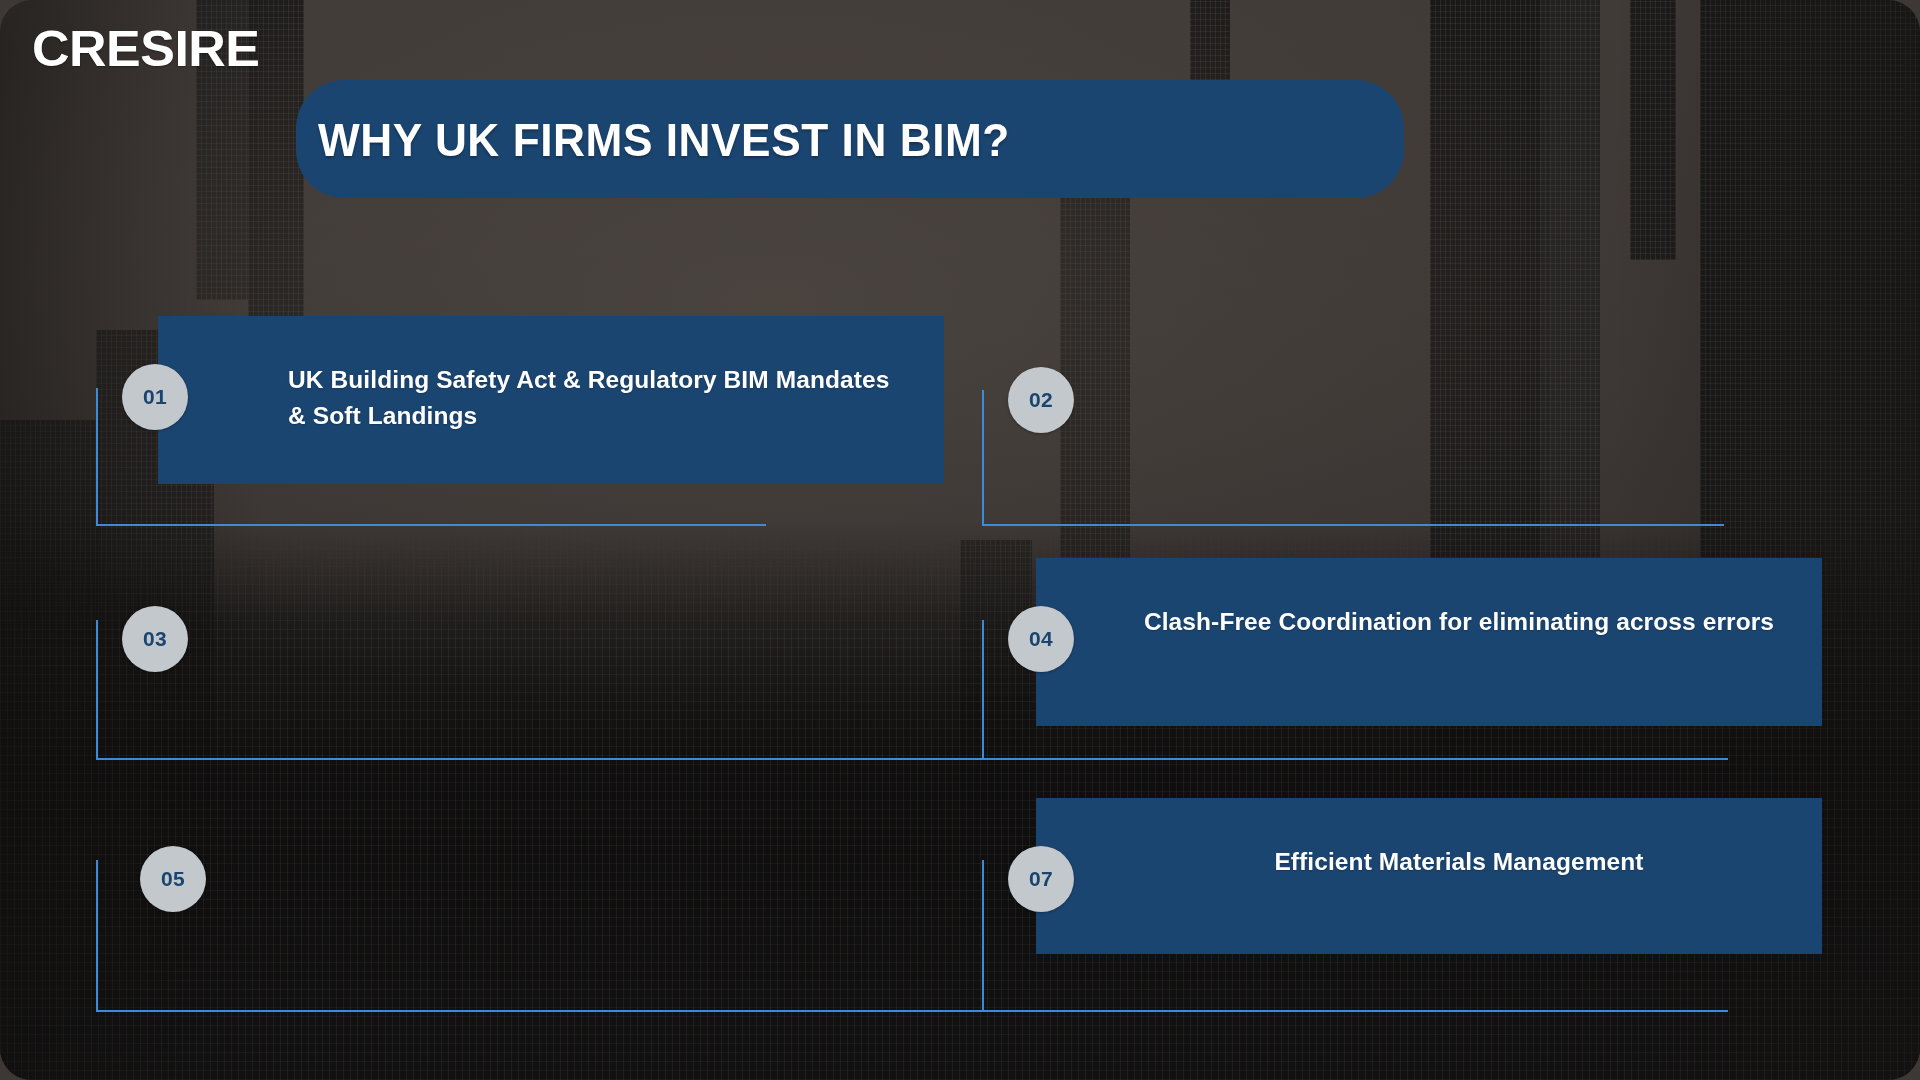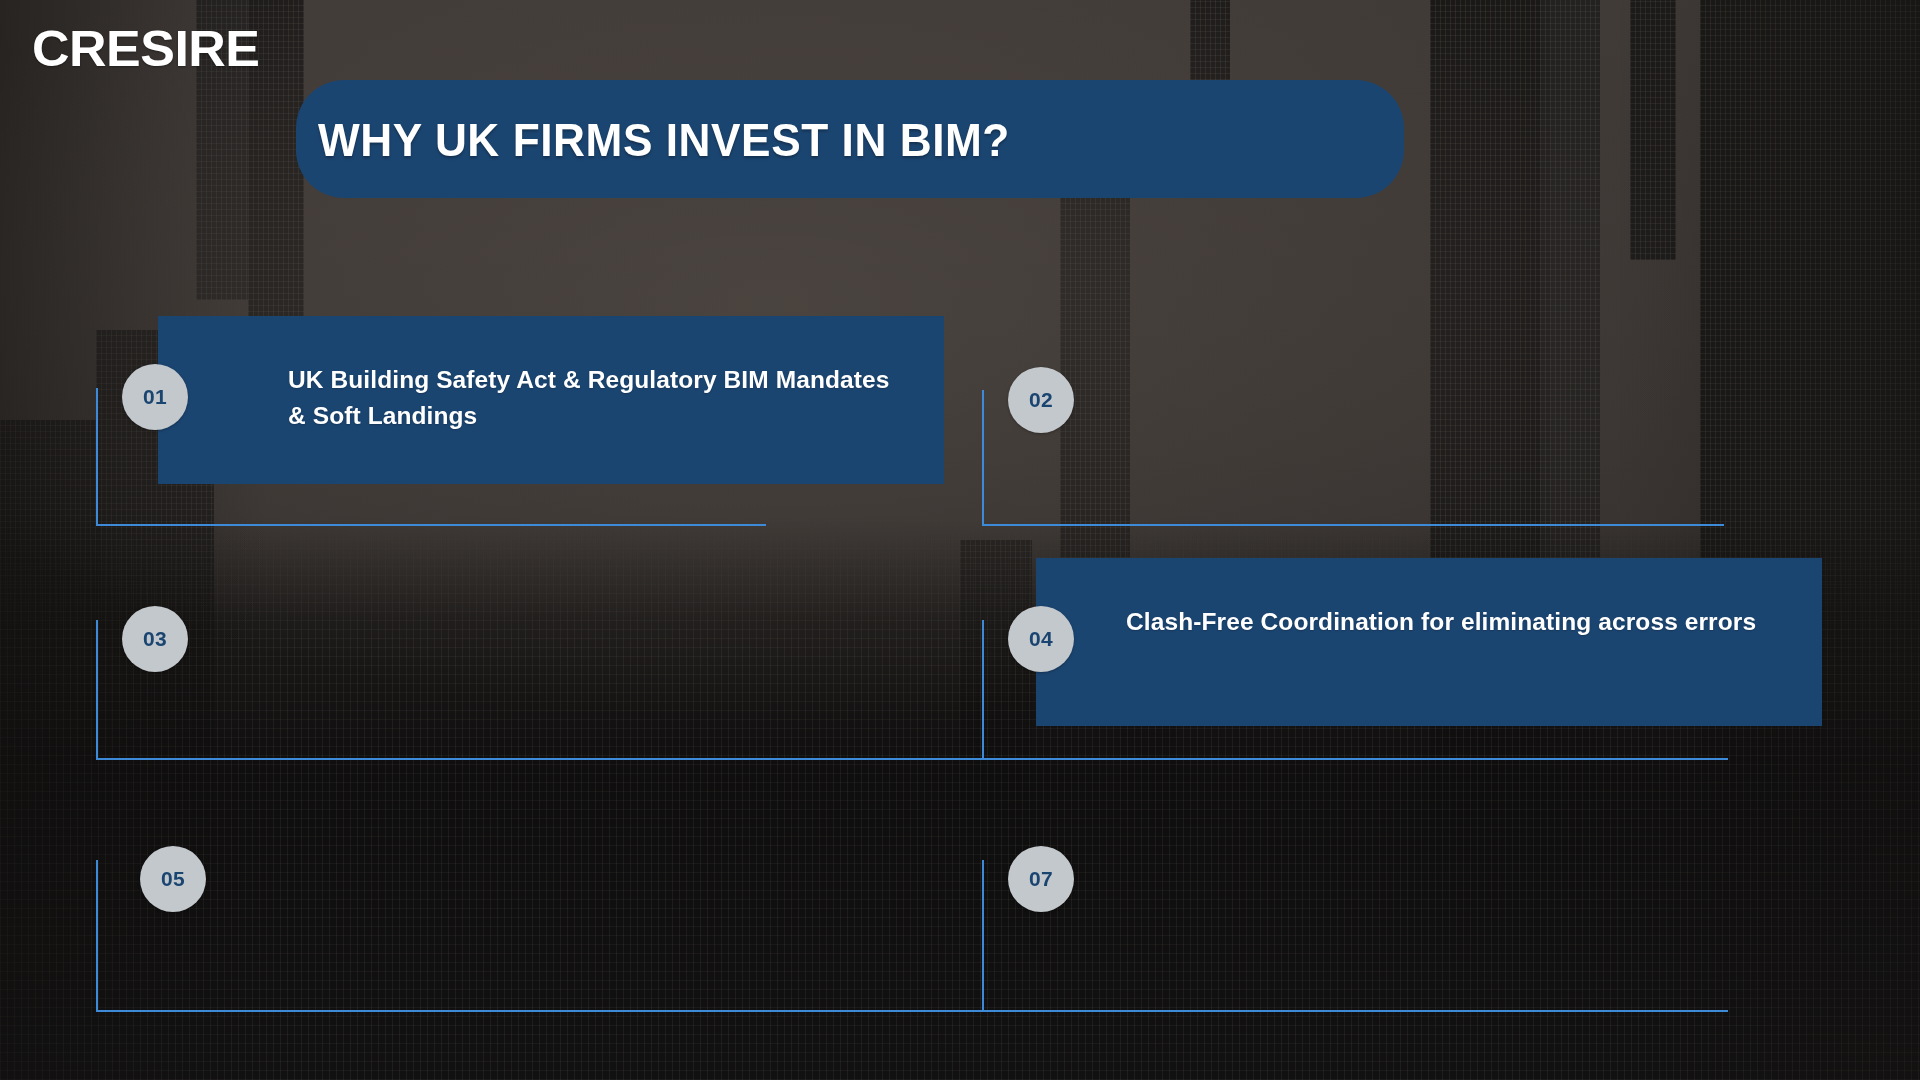--- a/index.html
+++ b/index.html
@@ -8,20 +8,21 @@
     overflow:hidden;
     background:#3d3835;
     font-family:"Liberation Sans", sans-serif;
   }
 
   #stage {
     position:relative;
     width:1920px; height:1080px;
     background:#3d3835;
     overflow:hidden;
+    border-radius:32px;
   }
 
   
   .bg-base{
     position:absolute; inset:0;
     background:
       linear-gradient(180deg,#413b38 0%,#3b3633 40%,#332f2d 70%,#2b2826 100%);
   }
   .bg-vignette{
     position:absolute; inset:0;
@@ -112,20 +113,21 @@
     background:#3d8ad8;
   }
 
   
   .card{
     position:absolute;
     background:#1b4571;
     z-index:20;
     display:flex;
     align-items:flex-start;
+    justify-content:center;
   }
   .card-text{
     color:#ffffff;
     font-size:24.5px;
     font-weight:700;
     line-height:1.47;
     letter-spacing:.1px;
     text-shadow:0 1px 2px rgba(0,0,0,.22);
   }
 
@@ -226,17 +228,20 @@
     <span class="card-text">Clash-Free Coordination for eliminating across errors</span>
   </div>
   <div class="num-circle" style="left:1008px; top:606px;">
     <span>04</span>
   </div>
 
   <div class="num-circle" style="left:140px; top:846px;">
     <span>05</span>
   </div>
 
+  <div class="card" style="left:1036px; top:798px; width:786px; height:156px; padding:46px 30px 0 90px;">
+    <span class="card-text">Efficient Materials Management</span>
+  </div>
   <div class="num-circle" style="left:1008px; top:846px;">
     <span>07</span>
   </div>
 
 </div>
 
 </body></html>

